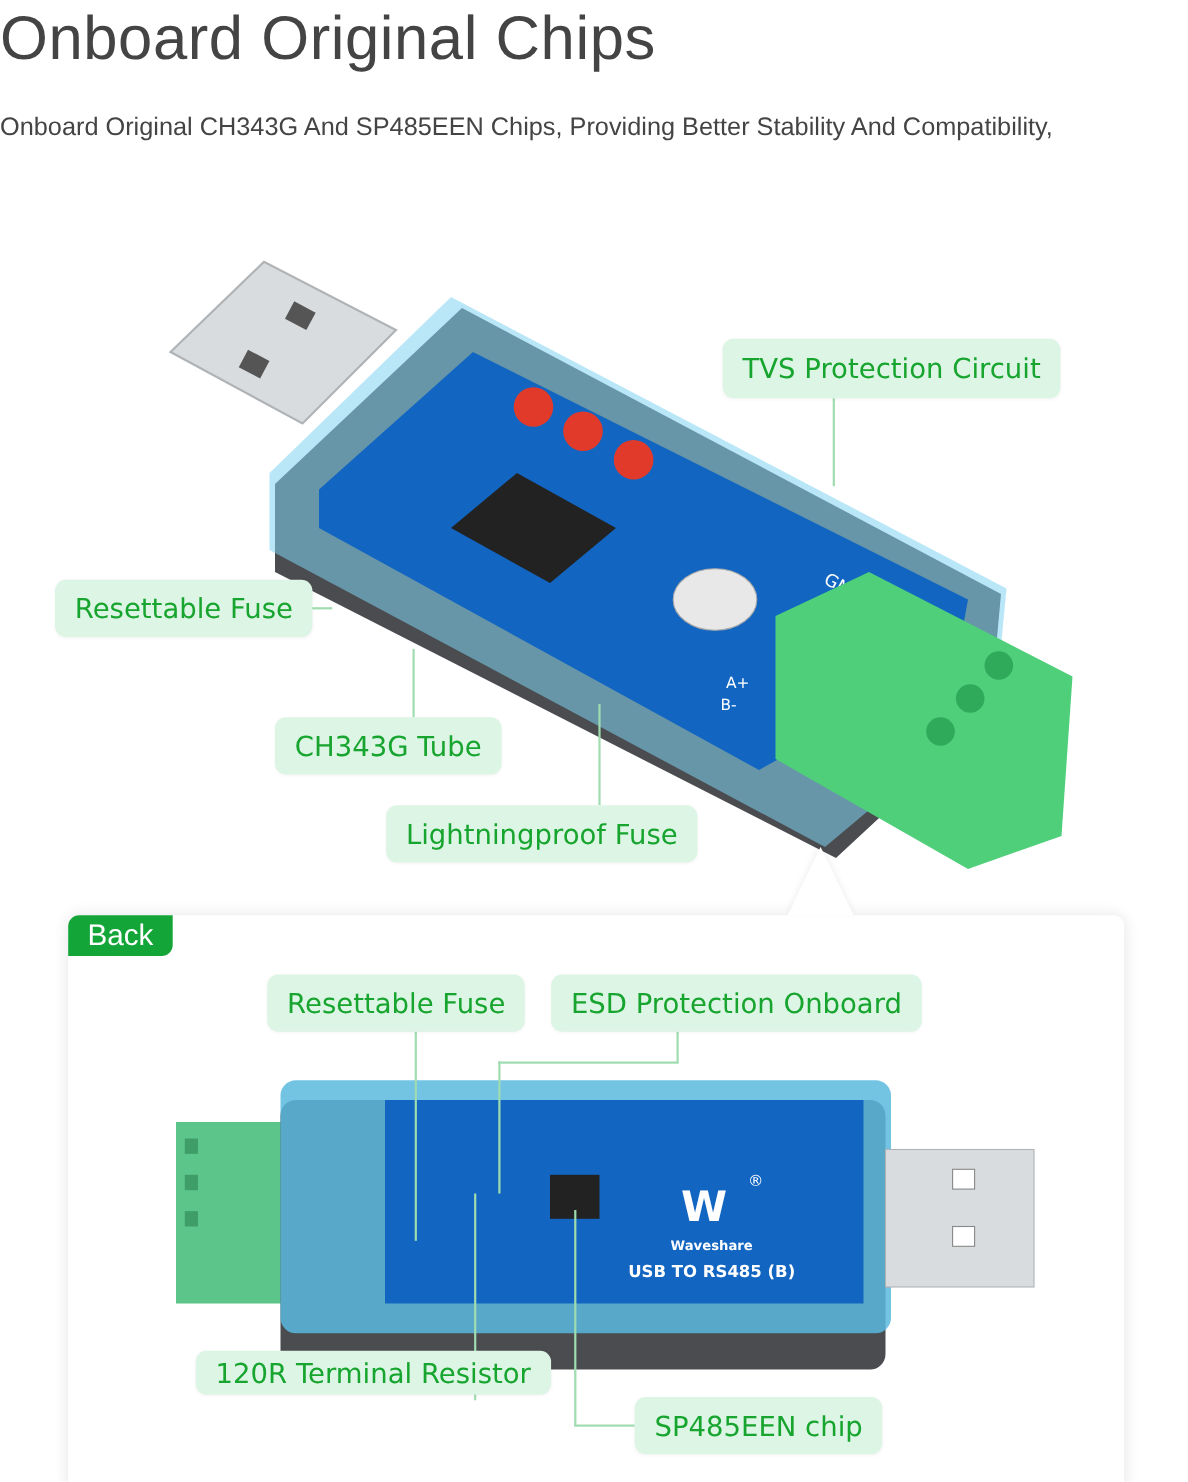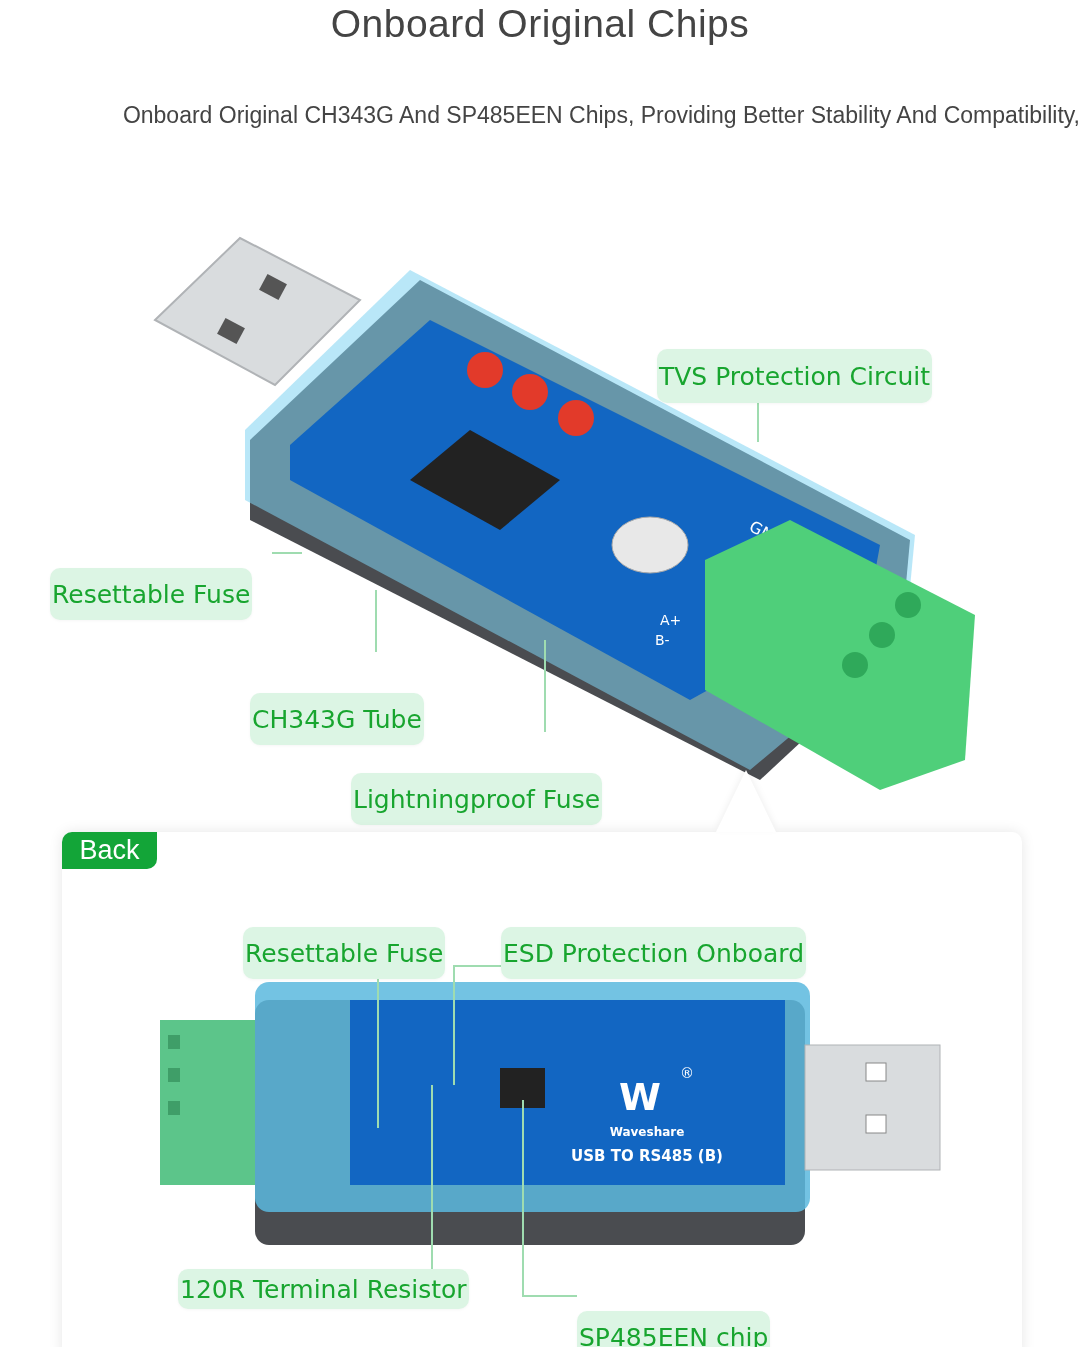--- a/index.html
+++ b/index.html
@@ -1,24 +1,24 @@
 <!DOCTYPE html>
 <html><head>
 <meta charset="utf-8">
 <style>
   html, body { margin:0; padding:0; }
   body { width:1080px; height:1347px; background:#ffffff; position:relative; overflow:hidden;
          font-family:"Liberation Sans", sans-serif; }
-  .title { position:absolute; top:2px; left:0; width:1080px; text-align:center; font-size:39px;
+  .title { position:absolute; top:2px; left:0; width:1080px; text-align:left; font-size:56px;
            color:#444; letter-spacing:0.5px; }
-  .subtitle { position:absolute; top:96px; left:0; width:1080px; text-align:right; font-size:23px;
+  .subtitle { position:absolute; top:96px; left:0; width:1080px; text-align:left; font-size:23px;
               color:#444; line-height:39px; }
   .label { position:absolute; background:#dcf5e4; color:#18a52f; border-radius:10px;
-           font-family:"DejaVu Sans", sans-serif; font-size:25px; padding:0 2px;
-           display:flex; align-items:center; box-shadow:0 1px 3px rgba(0,0,0,0.04);margin-top:41px; }
+           font-family:"DejaVu Sans", sans-serif; font-size:25px; padding:0 18px;
+           display:flex; align-items:center; box-shadow:0 1px 3px rgba(0,0,0,0.04); }
   .line { position:absolute; background:#9fdcb0; }
   .card { position:absolute; left:62px; top:832px; width:960px; height:530px; background:#fff;
           border-radius:10px; box-shadow:0 0 14px rgba(0,0,0,0.10); }
   .back-tag { position:absolute; left:62px; top:832px; width:95px; height:37px; background:#13a538;
               color:#fff; font-size:27px; display:flex; align-items:center; justify-content:center;
               border-radius:10px 0 10px 0; }
   .notch { position:absolute; left:716px; top:770px; width:0; height:0;
            border-left:30px solid transparent; border-right:30px solid transparent;
            border-bottom:62px solid #fff; filter:drop-shadow(0 -3px 3px rgba(0,0,0,0.06)); }
   svg { position:absolute; }

